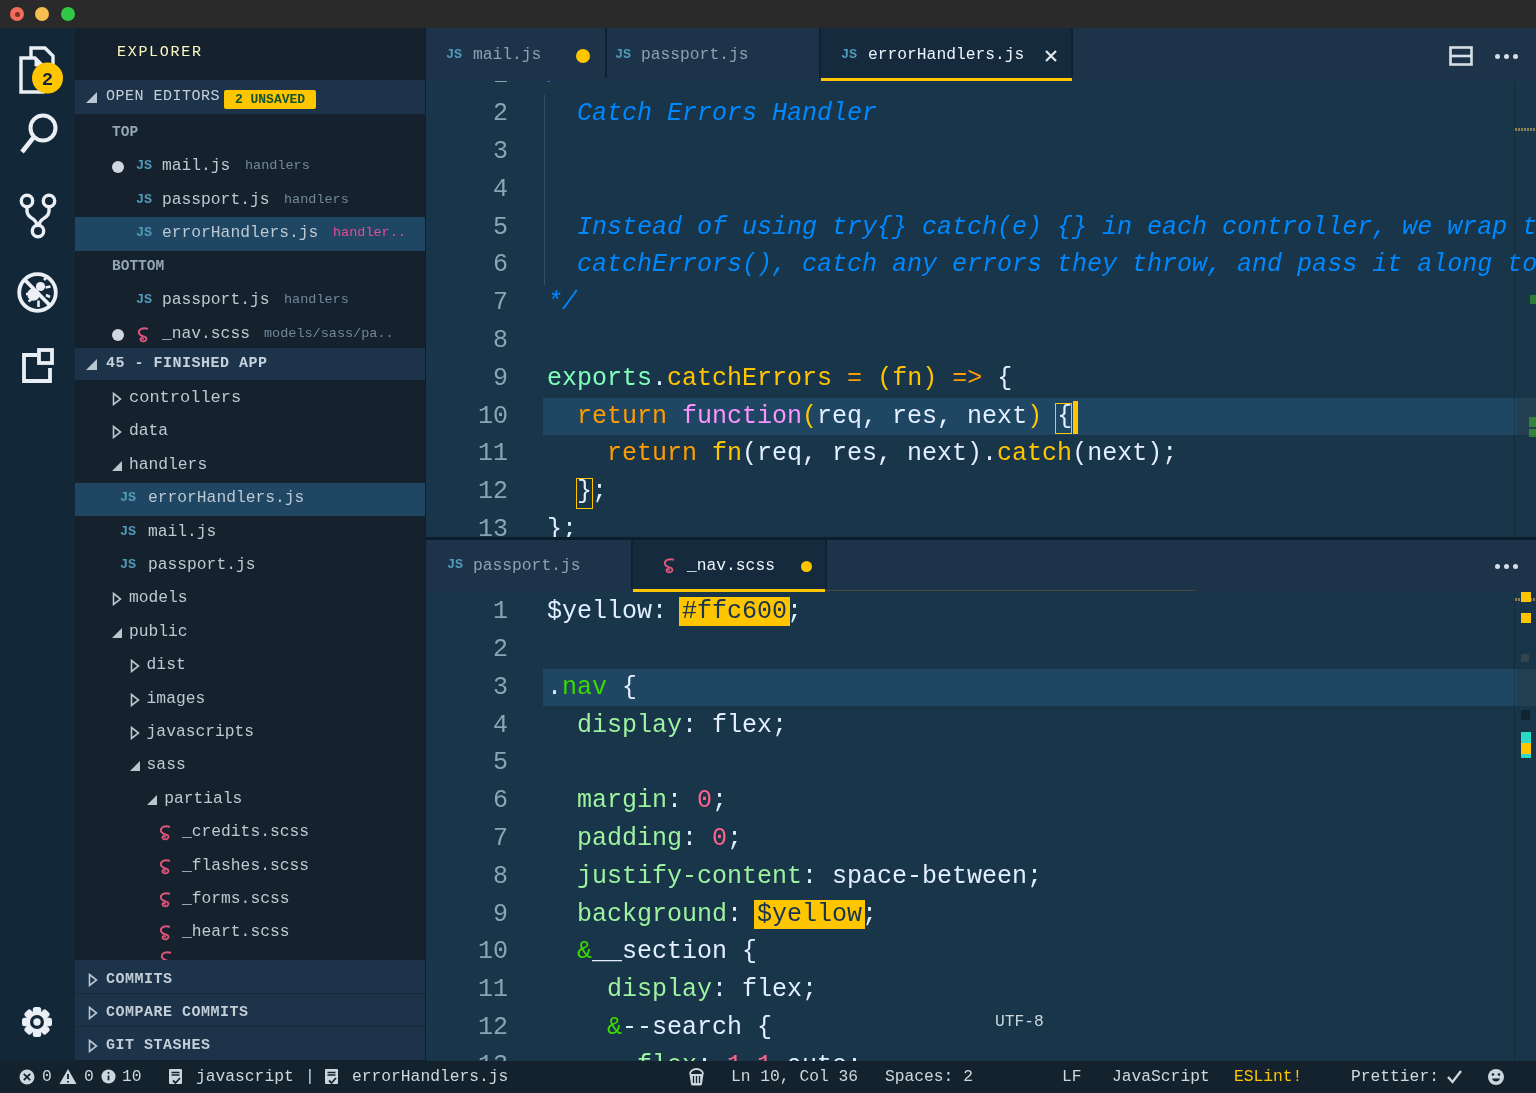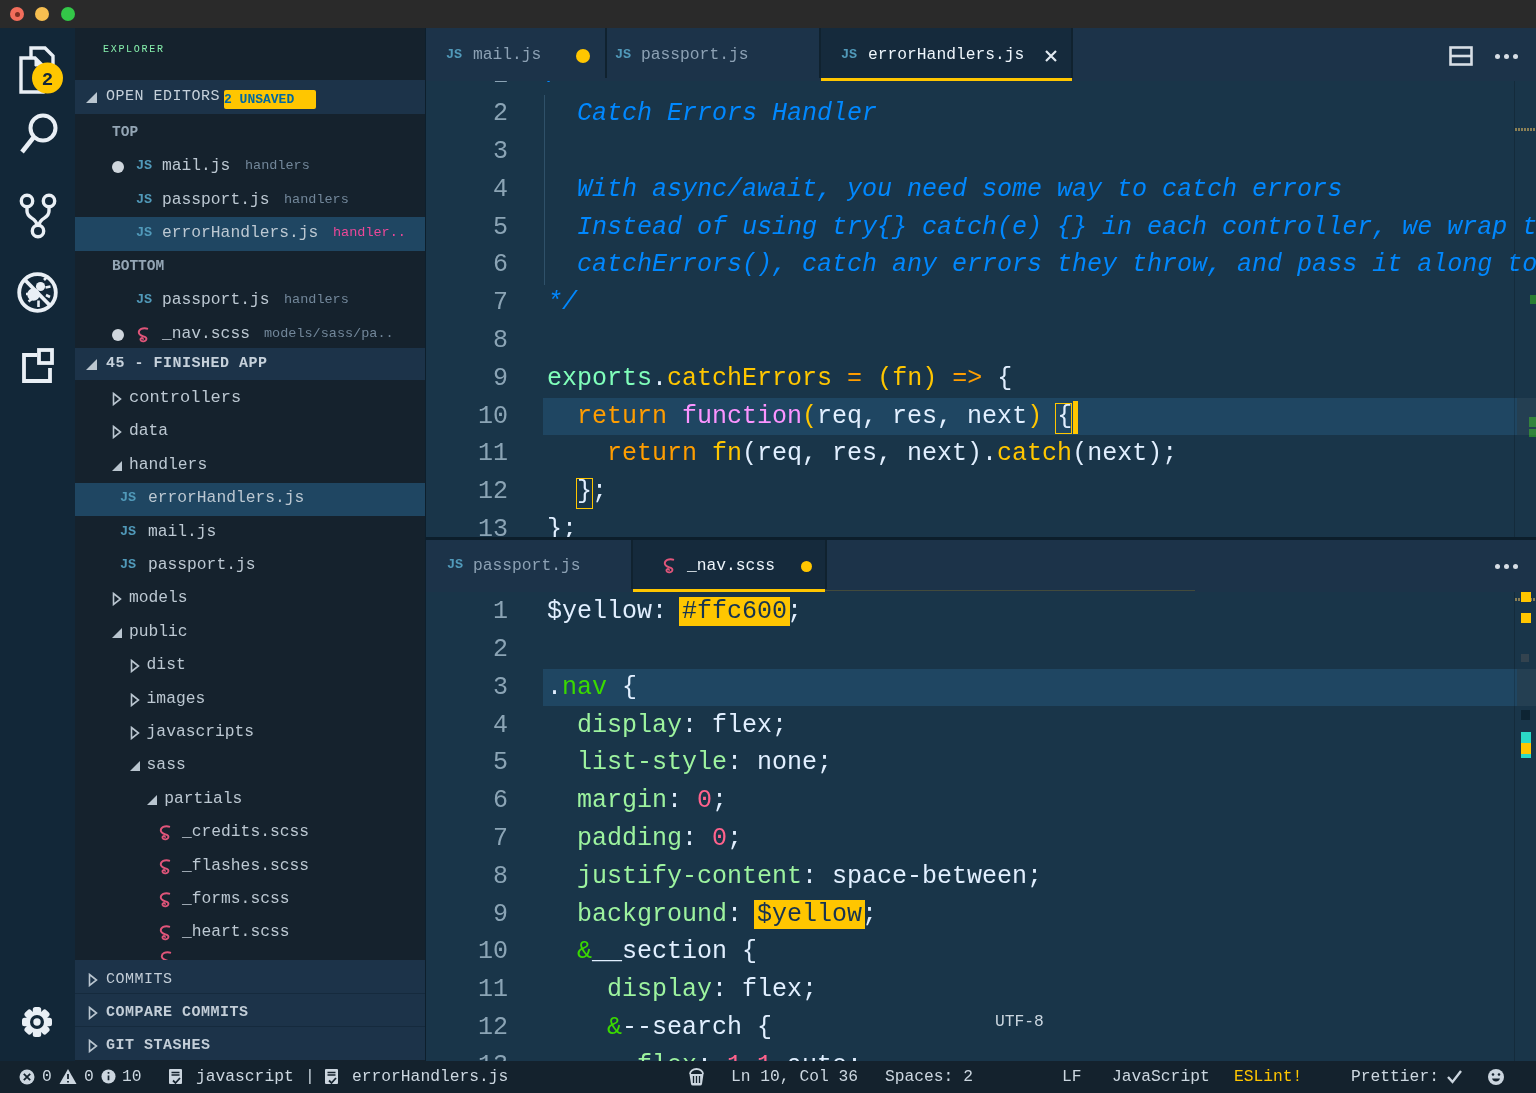--- a/index.html
+++ b/index.html
@@ -76,26 +76,26 @@
   <rect x="-4.2" y="-15" width="8.4" height="30" rx="2.5" transform="rotate(45)"></rect>
   <rect x="-4.2" y="-15" width="8.4" height="30" rx="2.5" transform="rotate(90)"></rect>
   <rect x="-4.2" y="-15" width="8.4" height="30" rx="2.5" transform="rotate(135)"></rect>
   <circle r="10.8"></circle>
   <circle r="7" fill="#122738"></circle>
   <circle r="3.7"></circle>
  </g>
 </svg>
 
 <div class="a" style="left:75px;top:28px;width:350px;height:1033px;background:#15222d"></div>
-<div class="a" style="left:103px;top:44px;font-size:10px;letter-spacing:1.7px;color:#86efac">EXPLORER</div>
+<div class="a" style="left:117px;top:44px;font-size:15px;letter-spacing:1.7px;color:#fef9c3">EXPLORER</div>
 
 <div class="a" style="left:75px;top:80px;width:350px;height:34px;background:#1c3349"></div>
 <div class="a" style="left:86px;top:92px;width:0;height:0;border-left:11px solid transparent;border-bottom:11px solid #bac6d0"></div>
 <div class="a" style="left:106px;top:88px;font-size:15px;font-weight:normal;color:#c6d1db;letter-spacing:0.5px">OPEN EDITORS</div>
-<div class="a" style="left:224px;top:90px;width:92px;height:19px;background:#ffc600;border-radius:2px;font-size:13px;font-weight:bold;color:#0369a1;line-height:19px">2 UNSAVED</div>
+<div class="a" style="left:224px;top:90px;width:92px;height:19px;background:#ffc600;border-radius:2px;text-align:center;font-size:13px;font-weight:bold;color:#14532d;line-height:19px">2 UNSAVED</div>
 <div class="a" style="left:112px;top:124px;font-size:14.5px;font-weight:bold;color:#94a6b5">TOP</div>
 <div class="a" style="left:112px;top:161px;width:12px;height:12px;border-radius:50%;background:#cfd6dd"></div>
 <div class="a" style="left:136px;top:158px;font-size:13.5px;font-weight:bold;color:#519aba">JS</div>
 <div class="a" style="left:162px;top:156px;font-size:16.3px;color:#bcc8d2;white-space:pre">mail.js</div>
 <div class="a" style="left:245px;top:158px;font-size:13.5px;color:#72879a;white-space:pre">handlers</div>
 <div class="a" style="left:136px;top:192px;font-size:13.5px;font-weight:bold;color:#519aba">JS</div>
 <div class="a" style="left:162px;top:190px;font-size:16.3px;color:#bcc8d2;white-space:pre">passport.js</div>
 <div class="a" style="left:284px;top:192px;font-size:13.5px;color:#72879a;white-space:pre">handlers</div>
 <div class="a" style="left:75px;top:217px;width:350px;height:34px;background:#1f4662"></div>
 <div class="a" style="left:136px;top:225px;font-size:13.5px;font-weight:bold;color:#519aba">JS</div>
@@ -173,21 +173,21 @@
     <svg class="a" style="left:82px;top:6px" width="18.0" height="18.0" viewBox="0 0 18 18" fill="none">
       <path d="M14 2.8 C8.5 1 4.5 3.6 4.8 6.6 C5 9.2 8.2 9.9 10.3 10.7 C12.2 11.4 12.9 12.6 12.2 13.9 C11.3 15.5 8.6 15.8 7.2 14.8 C6 13.9 6.3 12.4 7.4 12.1 C8.4 11.85 9.2 12.7 8.9 13.6" stroke="#e0557a" stroke-width="1.9"></path>
     </svg>
   </div>
 <div class="a" style="left:75px;top:960px;width:350px;height:100px;background:#1c3349"></div>
 <div class="a" style="left:75px;top:993px;width:350px;height:1px;background:#152a3d"></div>
 <div class="a" style="left:75px;top:1026px;width:350px;height:1px;background:#152a3d"></div>
 <svg class="a" style="left:88px;top:972.5px" width="10" height="14" viewBox="0 0 10 14">
     <polygon points="1.5,1.5 8.5,7 1.5,12.5" fill="none" stroke="#b9c5cf" stroke-width="1.6"></polygon>
   </svg>
-<div class="a" style="left:106px;top:971.0px;font-size:15px;font-weight:normal;color:#c3ced8;letter-spacing:0.5px">COMMITS</div>
+<div class="a" style="left:106px;top:971.0px;font-size:15px;font-weight:bold;color:#c3ced8;letter-spacing:0.5px">COMMITS</div>
 <svg class="a" style="left:88px;top:1005.5px" width="10" height="14" viewBox="0 0 10 14">
     <polygon points="1.5,1.5 8.5,7 1.5,12.5" fill="none" stroke="#b9c5cf" stroke-width="1.6"></polygon>
   </svg>
 <div class="a" style="left:106px;top:1004.0px;font-size:15px;font-weight:bold;color:#c3ced8;letter-spacing:0.5px">COMPARE COMMITS</div>
 <svg class="a" style="left:88px;top:1038.5px" width="10" height="14" viewBox="0 0 10 14">
     <polygon points="1.5,1.5 8.5,7 1.5,12.5" fill="none" stroke="#b9c5cf" stroke-width="1.6"></polygon>
   </svg>
 <div class="a" style="left:106px;top:1037.0px;font-size:15px;font-weight:bold;color:#c3ced8;letter-spacing:0.5px">GIT STASHES</div>
 <div class="a" style="left:425px;top:28px;width:1px;height:1033px;background:#0d1f2c"></div>
 <div class="a" style="left:426px;top:28px;width:1110px;height:53px;background:#1c3349"></div>
@@ -212,21 +212,21 @@
   </svg>
 <div class="a" style="left:1495px;top:53.5px;width:5px;height:5px;border-radius:50%;background:#d7dee5"></div>
 <div class="a" style="left:1504px;top:53.5px;width:5px;height:5px;border-radius:50%;background:#d7dee5"></div>
 <div class="a" style="left:1513px;top:53.5px;width:5px;height:5px;border-radius:50%;background:#d7dee5"></div>
 <div class="a" style="left:426px;top:81px;width:1110px;height:456px;overflow:hidden;background:#193549">
     <div class="a" style="left:117px;top:316.5px;width:974px;height:37.8px;background:#1f4662"></div>
     <div class="a" style="left:117.5px;top:14px;width:1px;height:190px;background:#2f5169"></div>
     <div class="line" style="top:-23.7px"><span class="gut">1</span><span class="code"><span class="c">/*</span></span></div>
     <div class="line" style="top:14.1px"><span class="gut">2</span><span class="code"><span class="c">  Catch Errors Handler</span></span></div>
     <div class="line" style="top:51.9px"><span class="gut">3</span><span class="code"></span></div>
-    <div class="line" style="top:89.7px"><span class="gut">4</span><span class="code"><span class="c">  With async/await, you need some way to catch errors</span></span></div>
+    <div class="line" style="top:89.7px"><span class="gut">4</span></div>
     <div class="line" style="top:127.5px"><span class="gut">5</span><span class="code"><span class="c">  Instead of using try{} catch(e) {} in each controller, we wrap the function in</span></span></div>
     <div class="line" style="top:165.3px"><span class="gut">6</span><span class="code"><span class="c">  catchErrors(), catch any errors they throw, and pass it along to our express</span></span></div>
     <div class="line" style="top:203.1px"><span class="gut">7</span><span class="code"><span class="c">*/</span></span></div>
     <div class="line" style="top:240.9px"><span class="gut">8</span><span class="code"></span></div>
     <div class="line" style="top:278.7px"><span class="gut">9</span><span class="code"><span class="ex">exports</span><span class="w">.</span><span class="fn">catchErrors</span><span class="w"> </span><span class="k">=</span><span class="w"> </span><span class="fn">(fn)</span><span class="w"> </span><span class="k">=&gt;</span><span class="w"> {</span></span></div>
     <div class="line" style="top:316.5px"><span class="gut">10</span><span class="code"><span class="w">  </span><span class="k">return</span><span class="w"> </span><span class="pk">function</span><span class="fn">(</span><span class="w">req, res, next</span><span class="fn">)</span><span class="w"> {</span></span></div>
     <div class="line" style="top:354.3px"><span class="gut">11</span><span class="code"><span class="w">    </span><span class="k">return</span><span class="w"> </span><span class="fn">fn</span><span class="w">(req, res, next).</span><span class="fn">catch</span><span class="w">(next);</span></span></div>
     <div class="line" style="top:392.1px"><span class="gut">12</span><span class="code"><span class="w">  };</span></span></div>
     <div class="line" style="top:429.9px"><span class="gut">13</span><span class="code"><span class="w">};</span></span></div>
     <div class="a" style="left:629px;top:321.5px;width:17px;height:31px;border:1.5px solid #ffc600"></div>
@@ -261,21 +261,21 @@
     <path d="M14 2.8 C8.5 1 4.5 3.6 4.8 6.6 C5 9.2 8.2 9.9 10.3 10.7 C12.2 11.4 12.9 12.6 12.2 13.9 C11.3 15.5 8.6 15.8 7.2 14.8 C6 13.9 6.3 12.4 7.4 12.1 C8.4 11.85 9.2 12.7 8.9 13.6" stroke="#e0557a" stroke-width="1.9"></path>
   </svg>
 <div class="a tabtxt" style="left:687px;top:556px;color:#eef5fb">_nav.scss</div>
 <div class="a" style="left:800.5px;top:560.5px;width:11.0px;height:11.0px;border-radius:50%;background:#ffc600"></div>
 <div class="a" style="left:426px;top:592px;width:1110px;height:469px;overflow:hidden;background:#193549">
     <div class="a" style="left:117px;top:76.7px;width:974px;height:37.8px;background:#1f4662"></div>
     <div class="line" style="top:1.1px"><span class="gut">1</span><span class="code"><span class="w">$yellow: </span><span class="hl">#ffc600</span><span class="w">;</span></span></div>
     <div class="line" style="top:38.9px"><span class="gut">2</span><span class="code"></span></div>
     <div class="line" style="top:76.7px"><span class="gut">3</span><span class="code"><span class="w">.</span><span class="sel">nav</span><span class="w"> {</span></span></div>
     <div class="line" style="top:114.5px"><span class="gut">4</span><span class="code"><span class="w">  </span><span class="prop">display</span><span class="w">: flex;</span></span></div>
-    <div class="line" style="top:152.3px"><span class="gut">5</span><span class="code"><span class="w">  </span><span class="prop">list-style</span><span class="w">: none;</span></span></div>
+    <div class="line" style="top:152.3px"><span class="gut">5</span></div>
     <div class="line" style="top:190.1px"><span class="gut">6</span><span class="code"><span class="w">  </span><span class="prop">margin</span><span class="w">: </span><span class="num">0</span><span class="w">;</span></span></div>
     <div class="line" style="top:227.9px"><span class="gut">7</span><span class="code"><span class="w">  </span><span class="prop">padding</span><span class="w">: </span><span class="num">0</span><span class="w">;</span></span></div>
     <div class="line" style="top:265.7px"><span class="gut">8</span><span class="code"><span class="w">  </span><span class="prop">justify-content</span><span class="w">: space-between;</span></span></div>
     <div class="line" style="top:303.5px"><span class="gut">9</span><span class="code"><span class="w">  </span><span class="prop">background</span><span class="w">: </span><span class="hl">$yellow</span><span class="w">;</span></span></div>
     <div class="line" style="top:341.3px"><span class="gut">10</span><span class="code"><span class="w">  </span><span class="sel">&amp;</span><span class="w">__section {</span></span></div>
     <div class="line" style="top:379.1px"><span class="gut">11</span><span class="code"><span class="w">    </span><span class="prop">display</span><span class="w">: flex;</span></span></div>
     <div class="line" style="top:416.9px"><span class="gut">12</span><span class="code"><span class="w">    </span><span class="sel">&amp;</span><span class="w">--search {</span></span></div>
     <div class="line" style="top:454.7px"><span class="gut">13</span><span class="code"><span class="w">      </span><span class="prop">flex</span><span class="w">: </span><span class="num">1 1</span><span class="w"> auto;</span></span></div>
     <div class="a" style="left:1088px;top:0;width:1px;height:469px;background:rgba(0,0,0,0.18)"></div>
     <div class="a" style="left:1089px;top:6px;width:2px;height:2.5px;background:#8a7f55"></div>

